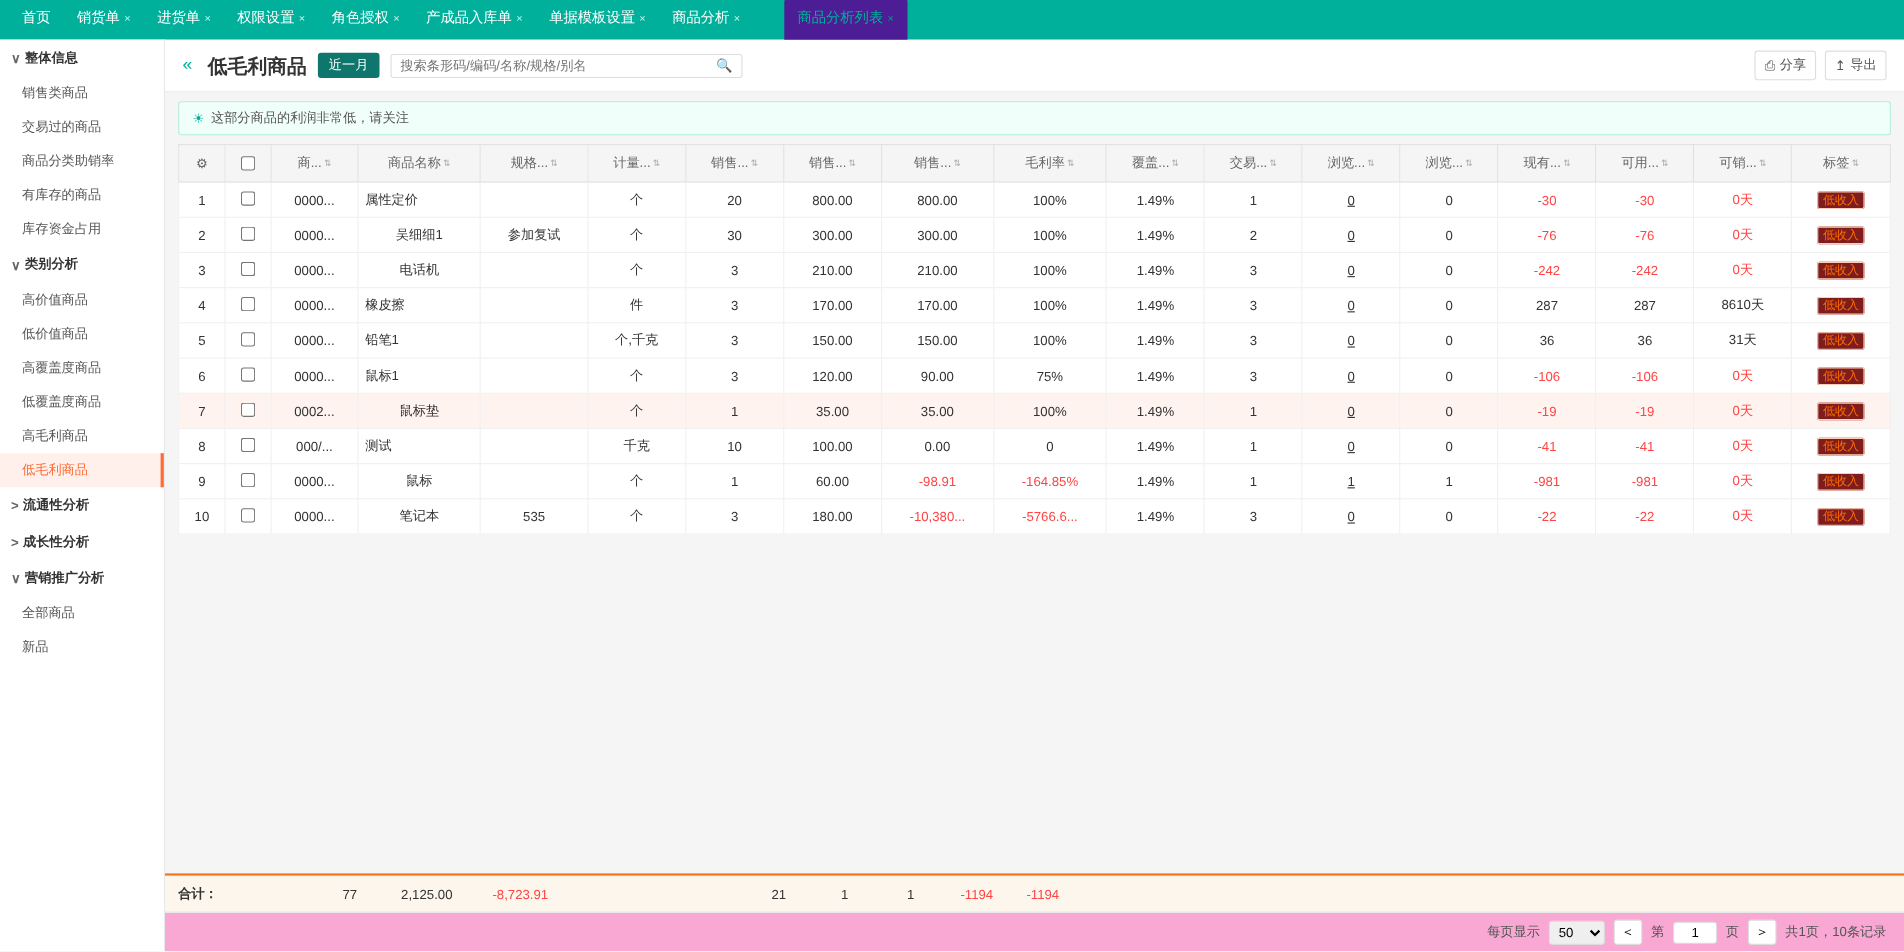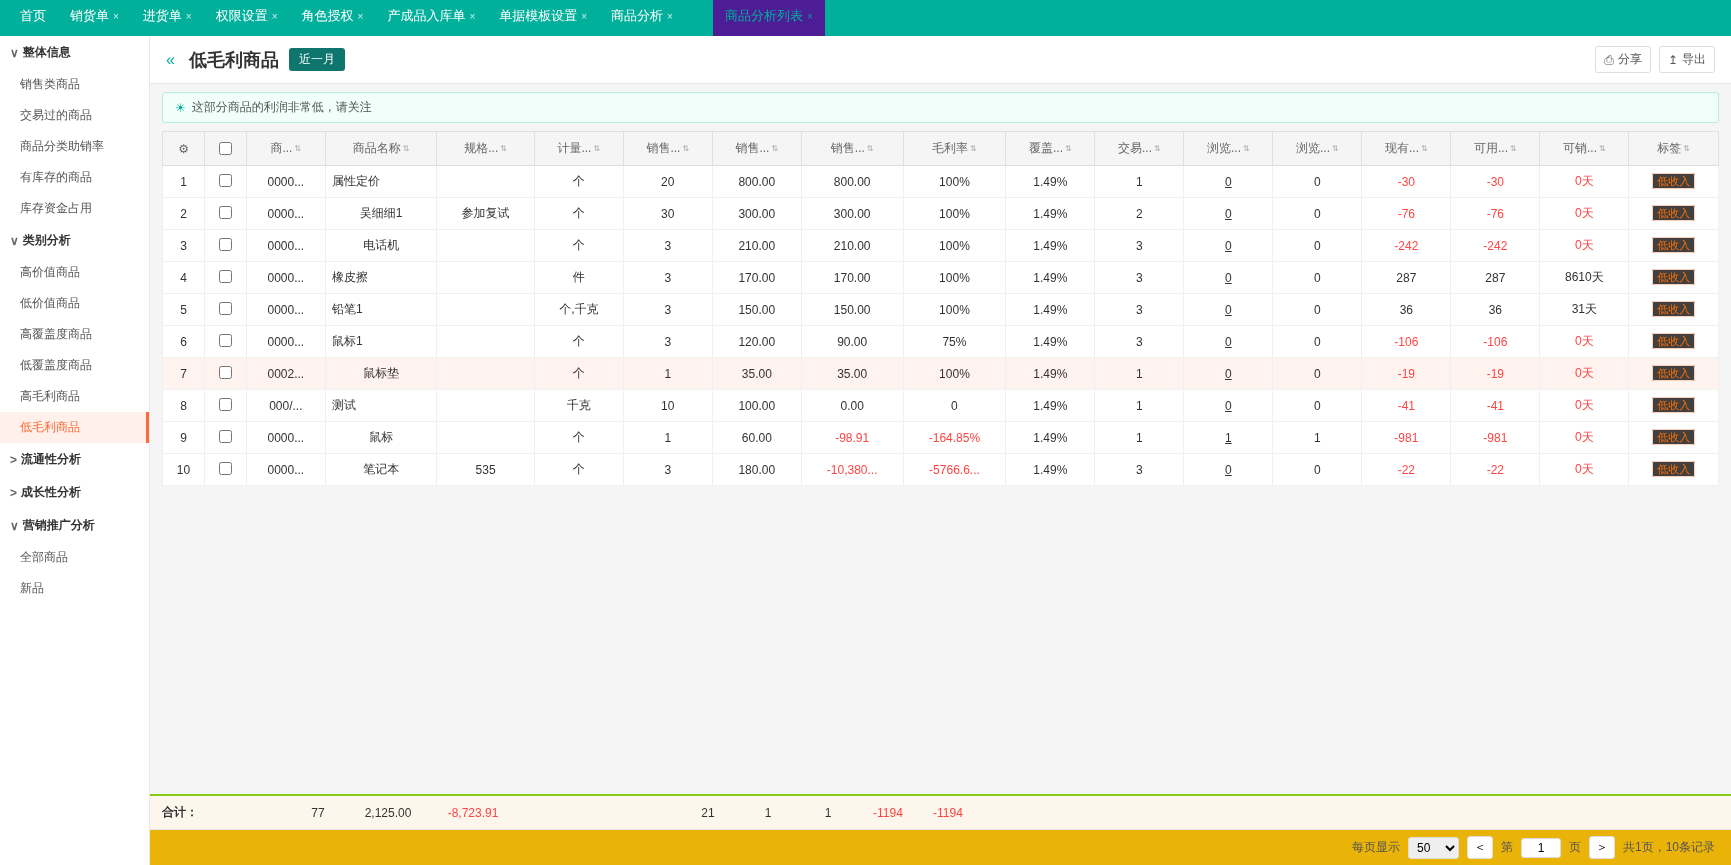--- a/index.html
+++ b/index.html
@@ -178,52 +178,52 @@
     tbody tr.highlighted { background: #fff3ef; }
     tbody td {
       padding: 7px 6px;
       text-align: center;
       border: 1px solid #f0f0f0;
       color: #333;
       white-space: nowrap;
     }
     .td-red { color: #f44; }
     .tag-low {
-      background: #404040;
+      background: #7f1d1d;
       color: #ff6b00;
       border: 1px solid #ffcdb8;
       border-radius: 2px;
       padding: 1px 4px;
       font-size: 11px;
     }
     .underline-link { text-decoration: underline; color: #333; cursor: pointer; }
 
     
     .table-footer {
       background: #fdf6ec;
-      border-top: 2px solid #84cc16;
+      border-top: 2px solid #f97316;
       padding: 8px 12px;
       display: flex;
       align-items: center;
       font-size: 12px;
       gap: 0;
     }
     .footer-label { font-weight: bold; padding-right: 10px; }
     .footer-cells {
       display: flex;
       flex: 1;
     }
     .footer-cell {
       text-align: center;
       padding: 0 6px;
     }
 
     
     .pagination-bar {
-      background: #eab308;
+      background: #f9a8d4;
       border-top: 1px solid #e8e8e8;
       padding: 6px 16px;
       display: flex;
       align-items: center;
       justify-content: flex-end;
       gap: 8px;
       font-size: 12px;
       color: #555;
     }
     .page-size-select {
@@ -309,20 +309,24 @@
       <div class="sidebar-item">全部商品</div>
       <div class="sidebar-item">新品</div>
     </div>
 
   <div class="content">
 
     <div class="page-header">
       <span class="collapse-btn">«</span>
       <span class="page-title">低毛利商品</span>
       <button class="filter-btn">近一月</button>
+      <div class="search-box">
+        <input type="text" placeholder="搜索条形码/编码/名称/规格/别名" style="">
+        <span style="color:#aaa;cursor:pointer;">🔍</span>
+      </div>
       <div class="header-actions">
         <button class="action-btn">
           <span>⎙</span>
           <span>分享</span>
         </button>
         <button class="action-btn">
           <span>↥</span>
           <span>导出</span>
         </button>
       </div>

